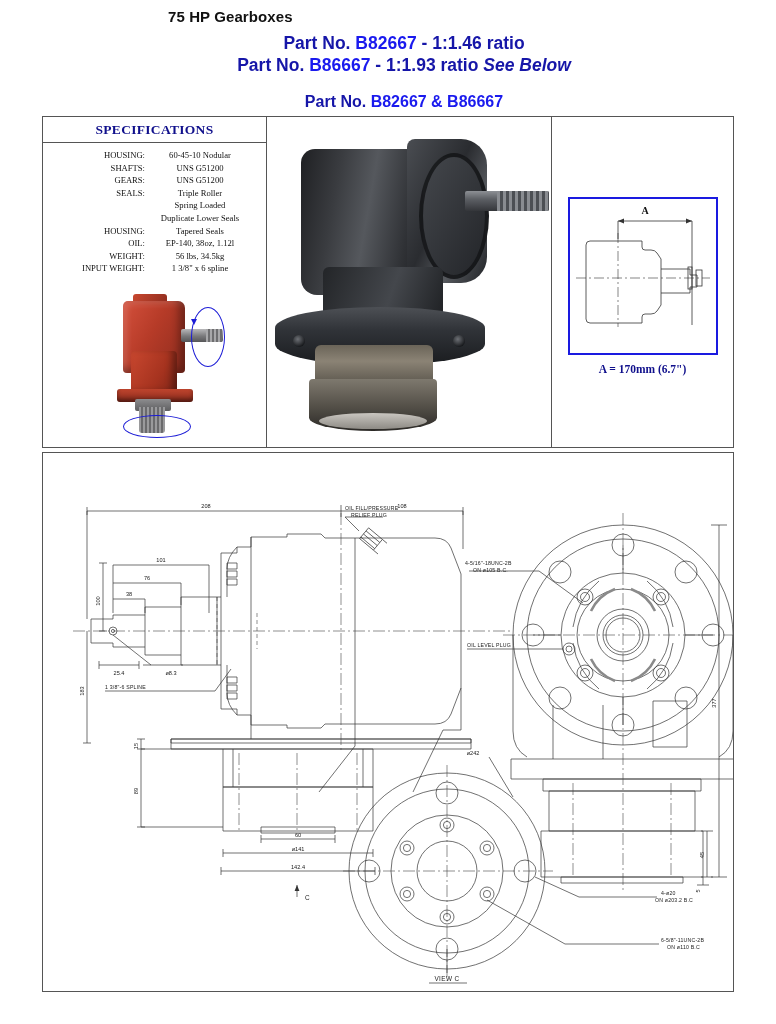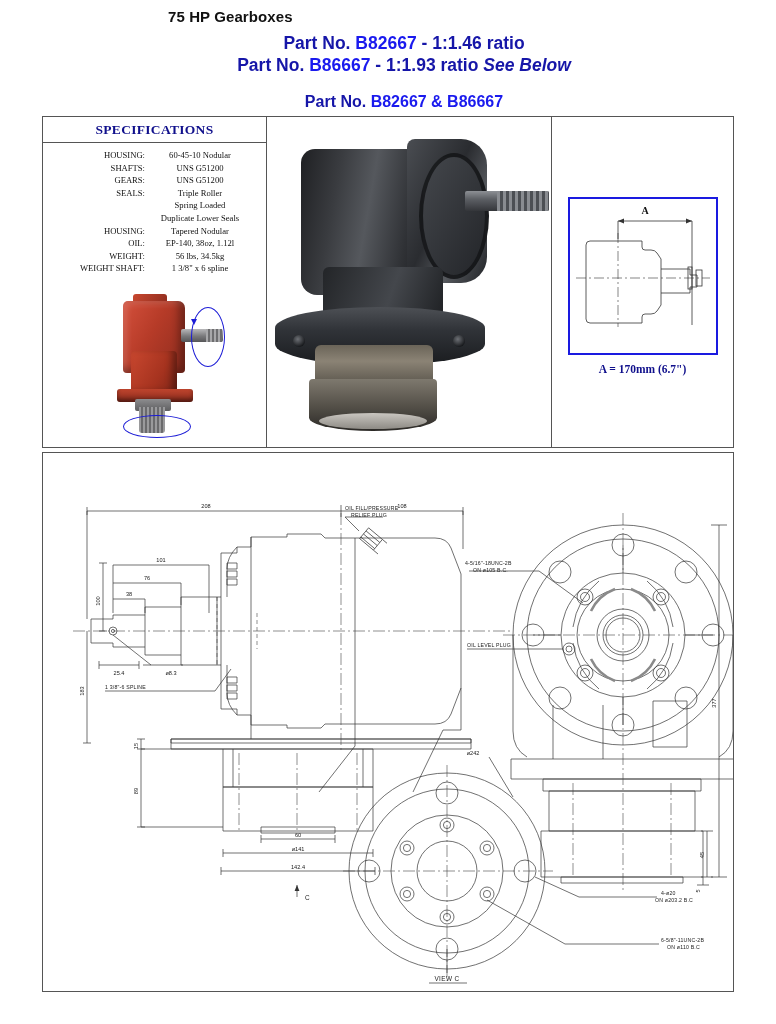--- a/index.html
+++ b/index.html
@@ -371,32 +371,32 @@
       <div class="spec-row cont">
           <span class="k">SEALS:</span>
           <span class="v">Spring Loaded</span>
         </div>
       <div class="spec-row cont">
           <span class="k">SEALS:</span>
           <span class="v">Duplicate Lower Seals</span>
         </div>
       <div class="spec-row">
           <span class="k">HOUSING:</span>
-          <span class="v">Tapered Nodular</span>
+          <span class="v">Tapered Seals</span>
         </div>
       <div class="spec-row">
           <span class="k">OIL:</span>
           <span class="v">EP-140, 38oz, 1.12l</span>
         </div>
       <div class="spec-row">
           <span class="k">WEIGHT:</span>
           <span class="v">56 lbs, 34.5kg</span>
         </div>
       <div class="spec-row">
-          <span class="k">WEIGHT SHAFT:</span>
+          <span class="k">INPUT WEIGHT:</span>
           <span class="v">1 3/8" x 6 spline</span>
         </div>
     </div>
 
     <div class="red-photo">
       <div class="rg-topnub"></div>
       <div class="rg-body"></div>
       <div class="rg-body2"></div>
       <div class="rg-inshaft"></div>
       <div class="rg-flange"></div>

